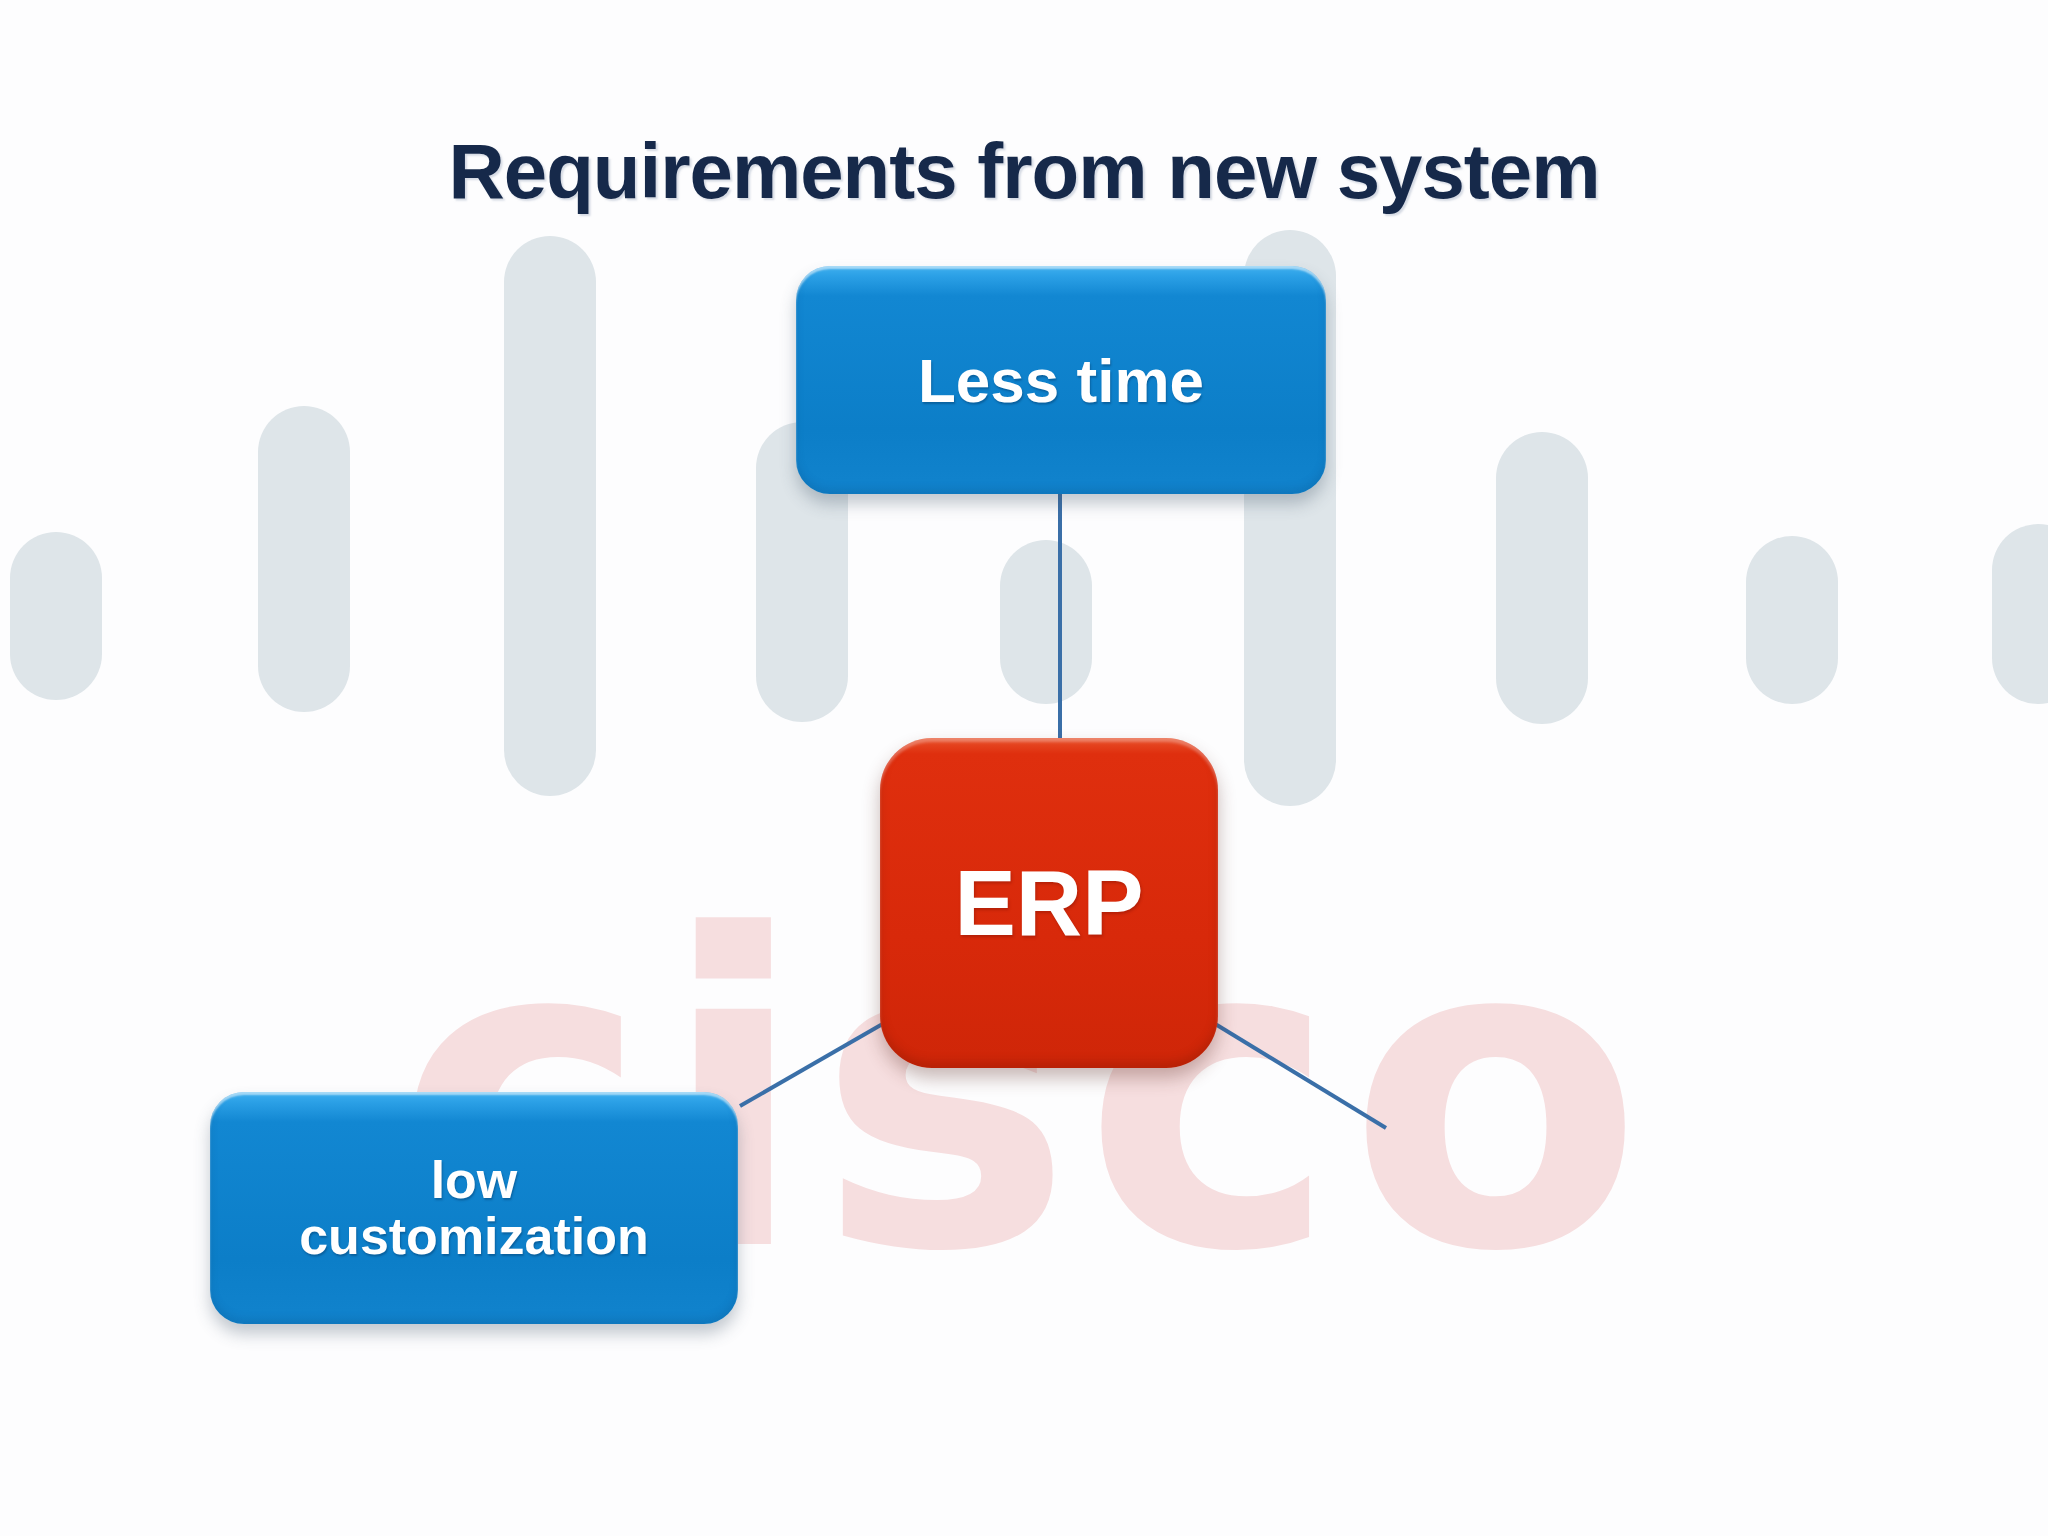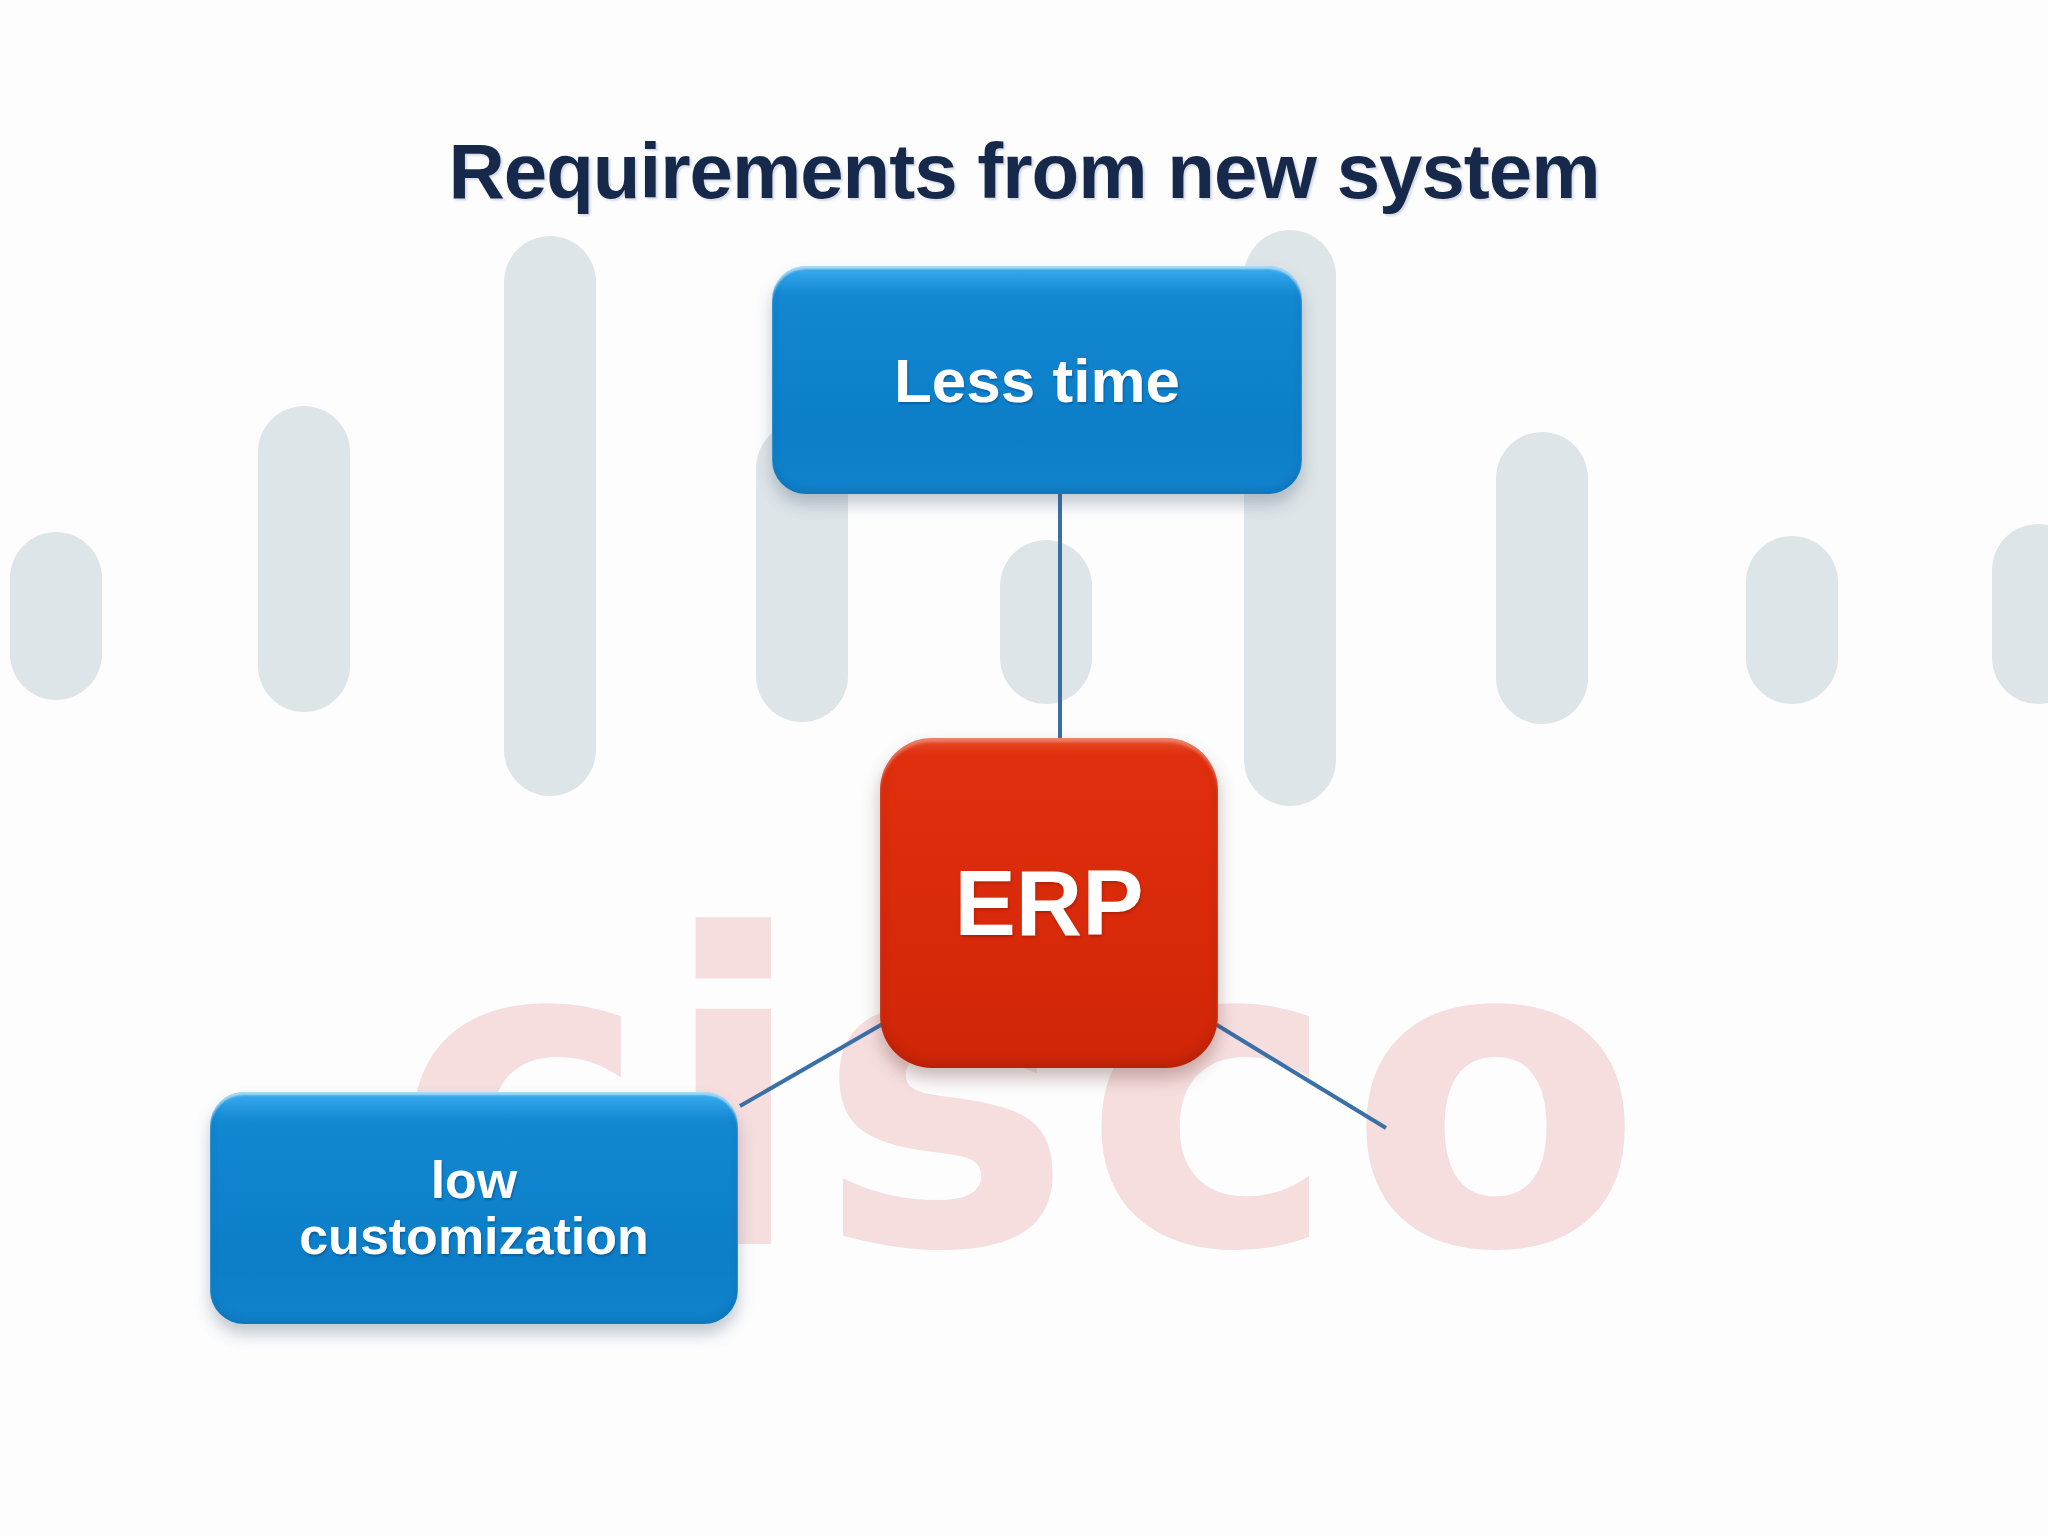--- a/index.html
+++ b/index.html
@@ -103,21 +103,21 @@
       linear-gradient(to bottom,
         #e8502a 0px, #df2f0e 16px,
         #d8290a 60%, #cf2608 100%);
     box-shadow:
       0 10px 18px rgba(90,40,30,.32),
       inset 0 4px 3px rgba(255,255,255,.30),
       inset 0 -6px 10px rgba(120,20,0,.28);
     text-shadow: 1px 2px 3px rgba(90,10,0,.30);
   }
 
-  #node-less-time  { left: 772px;  top: 266px;  width: 530px; height: 228px;  font-size: 62px; }
+  #node-less-time  { left: 796px;  top: 266px;  width: 530px; height: 228px;  font-size: 62px; }
   #node-erp        { left: 880px;  top: 738px;  width: 338px; height: 330px;  font-size: 92px; }
   #node-low-cust   { left: 210px;  top: 1092px; width: 528px; height: 232px;  font-size: 52px; line-height: 1.08; text-align: center; }
   #node-high-prio  { left: 1382px; top: 1092px; width: 534px; height: 232px;  font-size: 62px; }
 </style>
 </head>
 <body>
 
 <div id="slide" style="background: rgb(253, 253, 254);">
 
   <div id="bg-bars">

